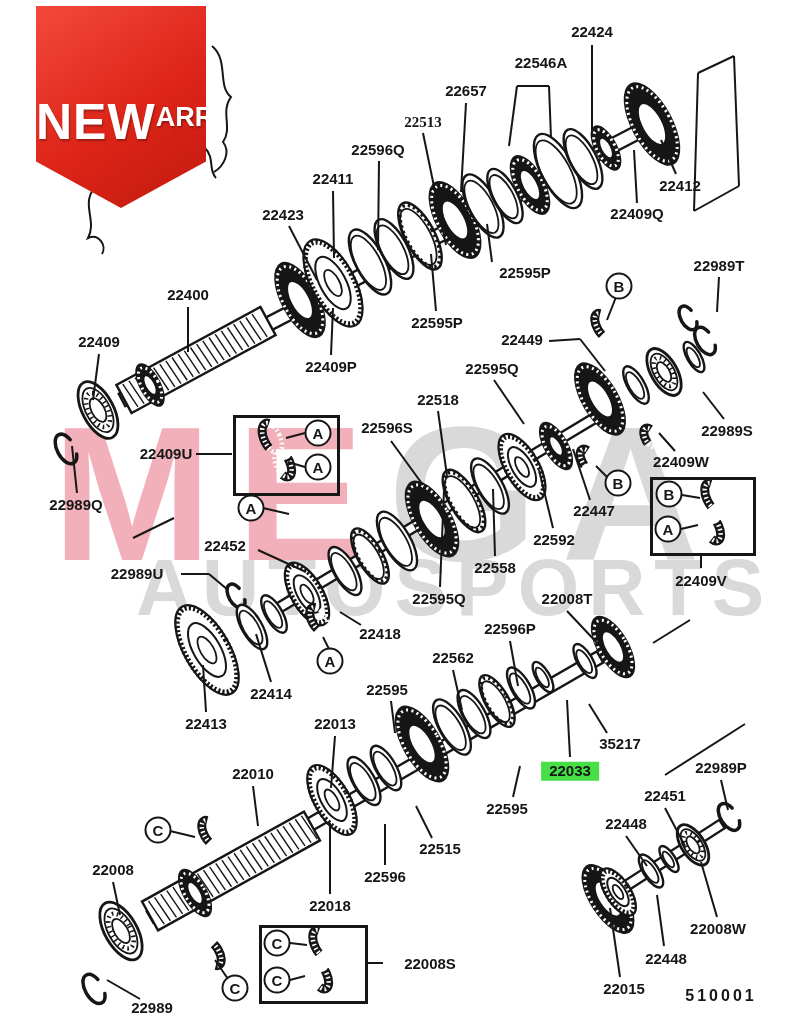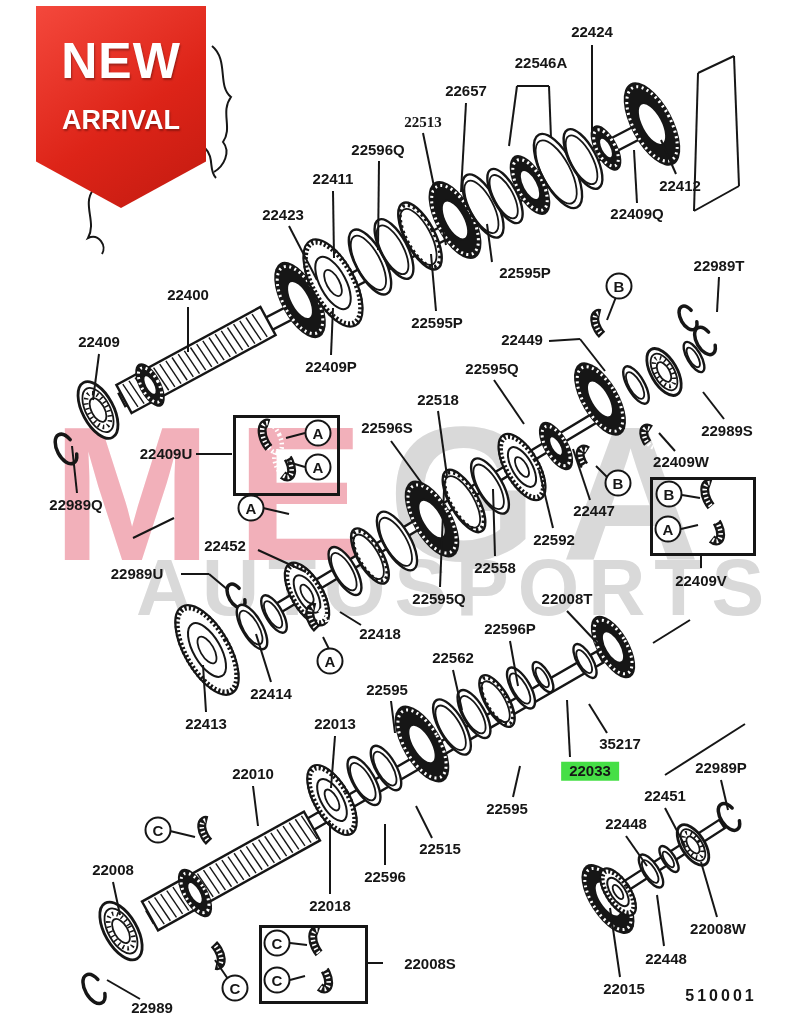--- a/index.html
+++ b/index.html
@@ -10,31 +10,31 @@
        line-height:1;letter-spacing:24px;user-select:none;white-space:nowrap;}
   .wm2{position:absolute;top:548px;left:136px;z-index:1;font-weight:bold;font-size:79px;
        line-height:1;letter-spacing:9px;user-select:none;white-space:nowrap;}
   
   #ink{position:absolute;left:0;top:0;z-index:2;}
   
   .dbox{position:absolute;border:3px solid var(--ink);background:transparent;z-index:3;}
   
   .part-label{position:absolute;transform:translate(-50%,-50%);font-size:15px;font-weight:bold;
               color:var(--ink);white-space:nowrap;z-index:4;line-height:1.1;}
-  .part-label.hl{background:var(--hl);padding:1px 8px;margin-left:20px;}
+  .part-label.hl{background:var(--hl);padding:1px 8px;}
   
   .callout{position:absolute;transform:translate(-50%,-50%);width:27px;height:27px;
            border:2.5px solid var(--ink);border-radius:50%;background:#fff;color:var(--ink);
            font-size:15px;font-weight:bold;display:flex;align-items:center;justify-content:center;
            z-index:4;box-sizing:border-box;}
   
   .badge{position:absolute;left:36px;top:6px;width:170px;height:202px;z-index:6;
          background:linear-gradient(145deg,#f4483c 0%,#dd2418 55%,#c21a10 100%);
          clip-path:polygon(0 0,100% 0,100% 77%,50% 100%,0 77%);
-         display:flex;flex-direction:column;align-items:center;color:#fff;text-align:center;
+         display:flex;flex-direction:row;align-items:center;color:#fff;text-align:center;
          filter:drop-shadow(2px 3px 3px rgba(0,0,0,.35));}
   .badge-new{margin-top:30px;font-size:50px;font-weight:bold;line-height:1;
              text-shadow:1px 2px 2px rgba(0,0,0,.3);letter-spacing:1px;}
   .badge-arrival{margin-top:21px;font-size:27px;font-weight:bold;line-height:1;
                  text-shadow:1px 2px 2px rgba(0,0,0,.3);}
   .drawing-number{position:absolute;left:721px;top:996px;transform:translate(-50%,-50%);
                   font-size:16px;font-weight:bold;letter-spacing:3px;color:var(--ink);z-index:4;}
 </style>
 </head>
 <body>

